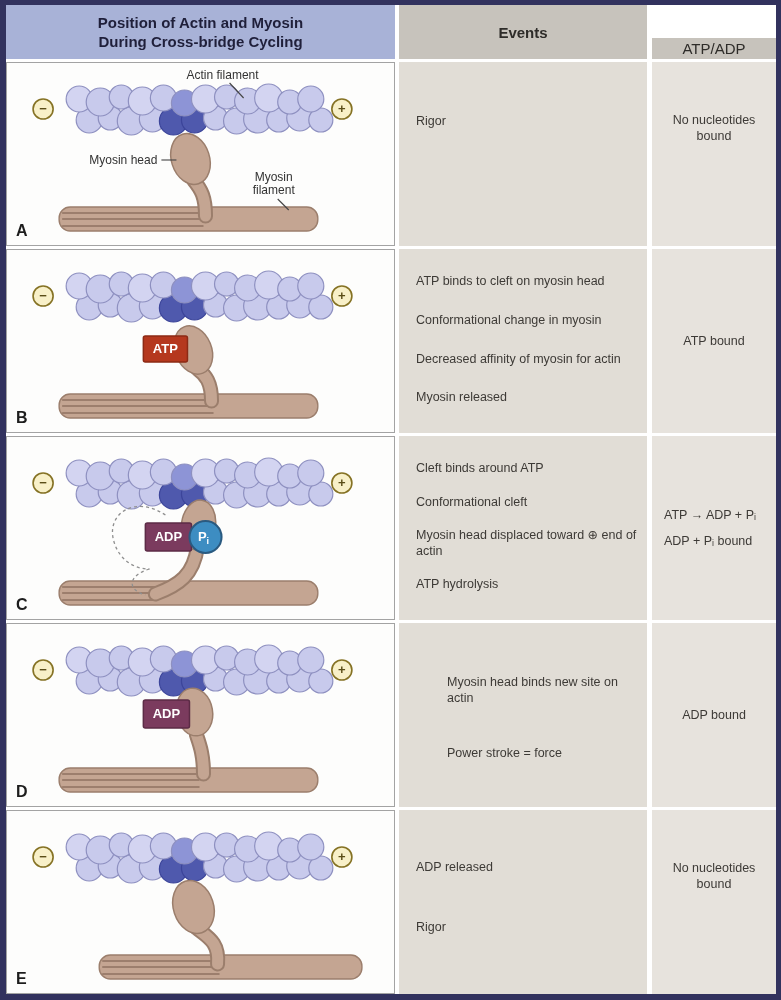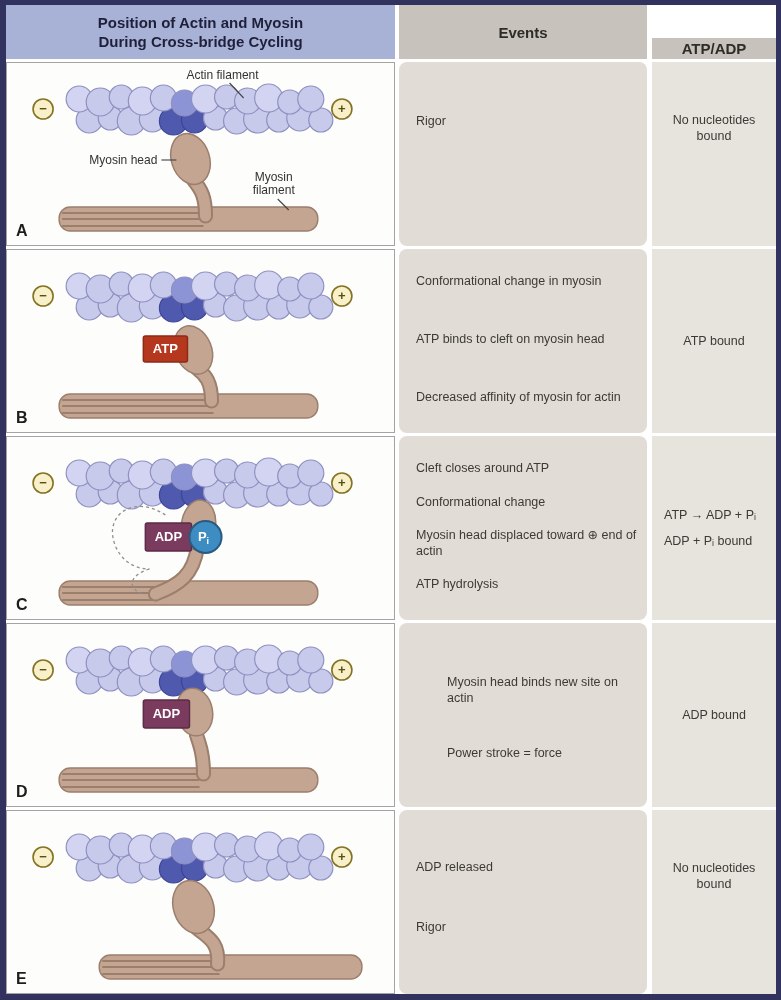--- a/index.html
+++ b/index.html
@@ -8,30 +8,30 @@
          padding:5px 5px 6px 6px;}
   .inner{width:100%;height:100%;background:#ffffff;display:flex;flex-direction:column;}
   .hdr{display:flex;height:54px;flex:0 0 54px;}
   .hdr-diagram{width:389px;flex:0 0 389px;background:#a8b2d7;display:flex;flex-direction:column;
         align-items:center;justify-content:center;font-weight:bold;font-size:15px;color:#1f1f3a;line-height:1.3;}
   .gap1{width:4px;flex:0 0 4px;background:#fff;}
   .gap2{width:5px;flex:0 0 5px;background:#fff;}
   .hdr-events{width:248px;flex:0 0 248px;background:#c7c3bc;display:flex;align-items:center;
         justify-content:center;font-weight:bold;font-size:15px;color:#2e2c29;}
   .hdr-atp{flex:1;background:#c7c3bc;display:flex;align-items:center;justify-content:center;
-        font-weight:bold;font-size:15px;color:#2e2c29;margin-top:33px;}
+        font-weight:normal;font-size:15px;color:#2e2c29;margin-top:33px;}
   #rows{flex:1;display:flex;flex-direction:column;row-gap:3px;padding-top:3px;}
   .row{flex:1;display:flex;min-height:0;}
   .panel{width:389px;flex:0 0 389px;box-sizing:border-box;background:#fdfdfc;
          border:1px solid #a3a3a3;position:relative;}
   .panel svg{position:absolute;left:0;top:0;width:100%;height:100%;}
   .panel .letter{position:absolute;left:9px;bottom:5px;font-weight:bold;font-size:16px;color:#1d1d1d;}
   .events{width:248px;flex:0 0 248px;background:#e1ddd6;box-sizing:border-box;
           display:flex;flex-direction:column;padding:0 4px 0 17px;
-          font-size:12.5px;color:#3d3a36;line-height:1.25;border-radius:8px;}
+          font-size:12.5px;color:#3d3a36;line-height:1.25;}
   .atp{flex:1;background:#e7e3dd;box-sizing:border-box;display:flex;flex-direction:column;
        align-items:center;justify-content:center;text-align:center;gap:8px;
        font-size:12.5px;color:#3d3a36;line-height:1.3;padding:0 2px;}
   .r0 .events{justify-content:flex-start;padding-top:52px;}
   .r1 .events,.r2 .events{justify-content:space-between;padding-top:25px;padding-bottom:27px;}
   .r3 .events{justify-content:flex-start;padding-top:52px;row-gap:40px;padding-left:48px;}
   .r4 .events{justify-content:flex-start;padding-top:50px;row-gap:50px;gap:44px;}
   .r0 .atp,.r4 .atp{justify-content:flex-start;padding-top:50px;}
   .r2 .atp{align-items:flex-start;text-align:left;padding-left:12px;gap:9px;}
   .ev-line,.atp-line{display:block;}
@@ -147,23 +147,24 @@
               <circle cx="334" cy="46" r="10" fill="#f8f0c8" stroke="#857224" stroke-width="1.6"></circle>
               <text x="334" y="50.5" font-size="13" font-family="Liberation Sans, DejaVu Sans, sans-serif" fill="#5a4d17" text-anchor="middle" font-weight="bold">+</text>
               <ellipse cx="186" cy="100" rx="18" ry="25" transform="rotate(-22 186 100)" fill="#c4a592" stroke="#9b7e6c" stroke-width="1.5"></ellipse>
               <rect x="136" y="86" width="44" height="26" rx="2" fill="#b5381e" stroke="#8c2a15" stroke-width="1.5"></rect>
               <text x="158" y="103.5" font-size="13" font-family="Liberation Sans, DejaVu Sans, sans-serif" fill="#ffffff" text-anchor="middle" font-weight="bold">ATP</text>
             </svg>
             <div class="letter">B</div>
           </div>
           <div class="gap1"></div>
           <div class="events">
+            <span class="ev-line">ATP binds to cleft on myosin head</span>
             <span class="ev-line">Conformational change in myosin</span>
-            <span class="ev-line">ATP binds to cleft on myosin head</span>
             <span class="ev-line">Decreased affinity of myosin for actin</span>
+            <span class="ev-line">Myosin released</span>
           </div>
           <div class="gap2"></div>
           <div class="atp">
             <span class="atp-line">ATP bound</span>
           </div>
         </div>
         <div class="row r2">
           <div class="panel">
             <svg viewBox="0 0 386 182" preserveAspectRatio="none">
               <rect x="52" y="144" width="258" height="24" rx="11" fill="#c4a592" stroke="#9b7e6c" stroke-width="1.4"></rect>
@@ -205,22 +206,22 @@
               <path d="M142,132 C122,138 118,152 138,158" stroke="#8f8f8f" stroke-width="1.3" stroke-dasharray="3 3" fill="none"></path>
               <rect x="138" y="86" width="46" height="28" rx="2" fill="#7b3b5e" stroke="#5c2b46" stroke-width="1.5"></rect>
               <text x="161" y="104.5" font-size="13" font-family="Liberation Sans, DejaVu Sans, sans-serif" fill="#ffffff" text-anchor="middle" font-weight="bold">ADP</text>
               <circle cx="198" cy="100" r="16" fill="#3d8dc2" stroke="#2a5a80" stroke-width="2"></circle>
               <text x="196" y="104" font-size="13" font-family="Liberation Sans, DejaVu Sans, sans-serif" fill="#ffffff" text-anchor="middle" font-weight="bold">P<tspan dy="3" font-size="9">i</tspan></text>
             </svg>
             <div class="letter">C</div>
           </div>
           <div class="gap1"></div>
           <div class="events">
-            <span class="ev-line">Cleft closes around ATP</span>
-            <span class="ev-line">Conformational change</span>
+            <span class="ev-line">Cleft binds around ATP</span>
+            <span class="ev-line">Conformational cleft</span>
             <span class="ev-line">Myosin head displaced toward ⊕ end of actin</span>
             <span class="ev-line">ATP hydrolysis</span>
           </div>
           <div class="gap2"></div>
           <div class="atp">
             <span class="atp-line">ATP → ADP + Pᵢ</span>
             <span class="atp-line">ADP + Pᵢ bound</span>
           </div>
         </div>
         <div class="row r3">

